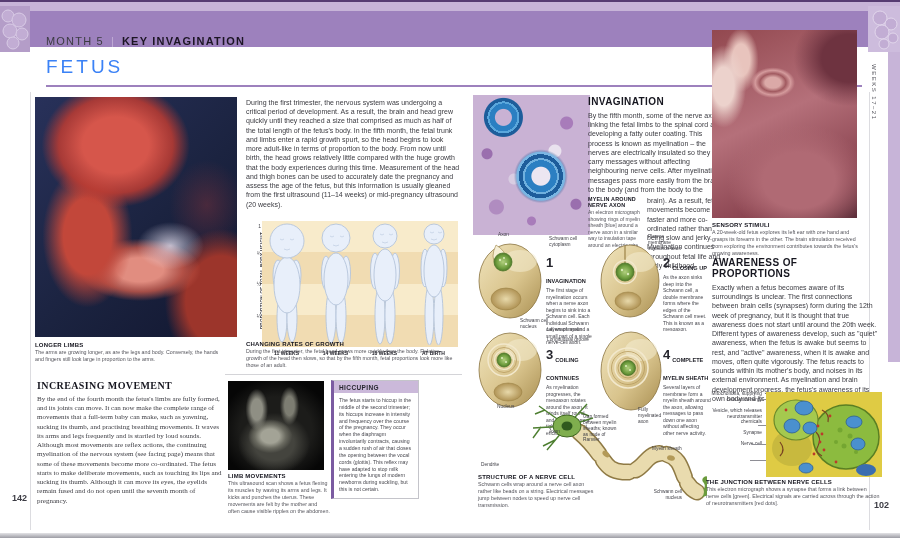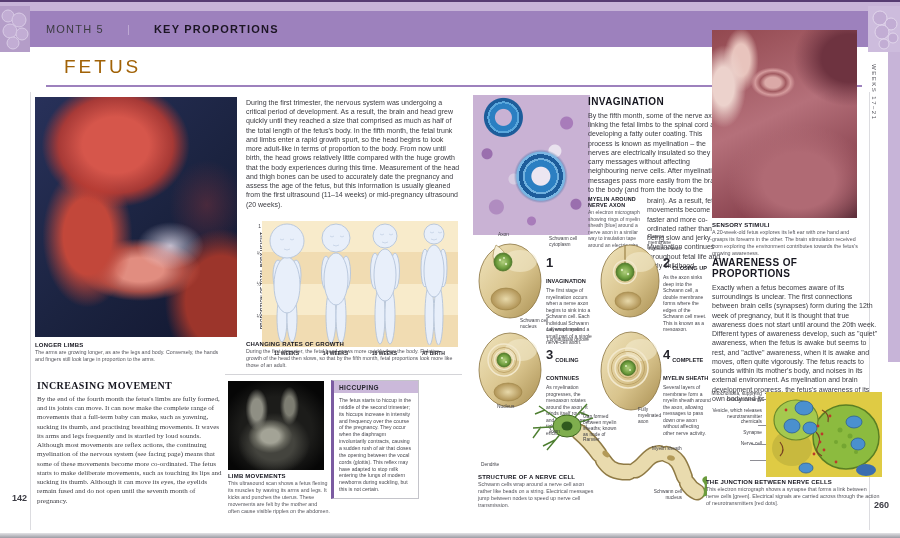--- a/index.html
+++ b/index.html
@@ -4,25 +4,25 @@
 <style>
   * { margin:0; padding:0; box-sizing:border-box; }
   html,body { width:900px; height:538px; }
   body { position:relative; background:#fff; font-family:"Liberation Sans", sans-serif; color:#3b3b41; overflow:hidden; }
   .abs { position:absolute; }
 
   
   .top-darkline { left:0; top:0; width:900px; height:2px; background:#563c72; }
   .top-lavender { left:0; top:2px; width:900px; height:9px; background:#c7b4d8; }
   .top-band { left:0; top:11px; width:868px; height:36px; background:#9d81bd; }
-  .band-text { position:absolute; left:46px; top:0; height:36px; display:flex; align-items:center; gap:23px; font-size:11px; letter-spacing:1.2px; }
+  .band-text { position:absolute; left:46px; top:0; height:36px; display:flex; align-items:flex-end; gap:7px; font-size:11px; letter-spacing:1.2px; }
   .band-sep { color:#c3aed6; font-weight:300; }
   .band-section { color:#1c1524; font-weight:bold; }
   .corner-deco { background:#b6a0ca; overflow:hidden; }
-  .page-title { left:46px; top:56px; font-size:19px; letter-spacing:3px; color:#a16207; font-weight:400;margin-left:18px; }
+  .page-title { left:46px; top:56px; font-size:19px; letter-spacing:3px; color:#3b82f6; font-weight:400; }
   .title-rule { left:46px; top:85px; width:816px; height:2px; background:#9d81bd; }
   .margin-line { width:1px; background:#dcdce0; z-index:0; }
   .right-strip { left:888px; top:52px; width:12px; height:310px; background:#c7b4d8; }
   .weeks-tab { left:871px; top:64px; writing-mode:vertical-rl; font-size:6px; letter-spacing:1.5px; color:#56565e; }
   .page-num { font-size:9px; font-weight:bold; color:#3c3c44; }
   .bottom-edge { left:0; top:533px; width:900px; height:5px; background:linear-gradient(#e3e3e6,#9c9ca4); }
 
   
   .sec-head { font-size:10px; font-weight:bold; color:#16161f; letter-spacing:0.4px; margin-bottom:4px; }
   .body-txt { font-size:7px; line-height:1.32; color:#3b3b41; }
@@ -143,21 +143,21 @@
       </radialGradient>
   </defs>
 </svg>
 
 <div class="abs top-darkline"></div>
 <div class="abs top-lavender"></div>
 <div class="abs top-band">
   <div class="band-text">
     <span>MONTH 5</span>
     <span class="band-sep">|</span>
-    <span class="band-section">KEY PROPORTIONS</span>
+    <span class="band-section">KEY INVAGINATION</span>
   </div>
 </div>
 <div class="abs corner-deco" style="left:0;top:6px;width:30px;height:46px">
   <svg width="30" height="46" viewBox="0 0 30 46">
       <rect width="30" height="46" fill="#b49dc8"></rect>
       <g fill="#c2add4" stroke="#d9cbe6" stroke-width="1">
         <circle cx="8" cy="10" r="6"></circle>
         <circle cx="19" cy="14" r="7"></circle>
         <circle cx="10" cy="25" r="7"></circle>
         <circle cx="22" cy="28" r="6"></circle>
@@ -178,21 +178,21 @@
     </svg>
 </div>
 
 <div class="abs page-title">FETUS</div>
 <div class="abs title-rule"></div>
 <div class="abs margin-line" style="left:30px;top:92px;height:438px"></div>
 <div class="abs margin-line" style="left:869px;top:92px;height:438px"></div>
 <div class="abs right-strip"></div>
 <div class="abs weeks-tab">WEEKS 17–21</div>
 <div class="abs page-num" style="left:12px;top:493px">142</div>
-<div class="abs page-num" style="left:874px;top:500px">260</div>
+<div class="abs page-num" style="left:874px;top:500px">102</div>
 <div class="abs bottom-edge"></div>
 
 <div class="abs photo-fetus"></div>
 
 <div class="abs cap-longer">
   <div class="cap-head">LONGER LIMBS</div>
   <div class="cap-txt">The arms are growing longer, as are the legs and body. Conversely, the hands and fingers still look large in proportion to the arms.</div>
 </div>
 
 <div class="abs blk-proportions">

